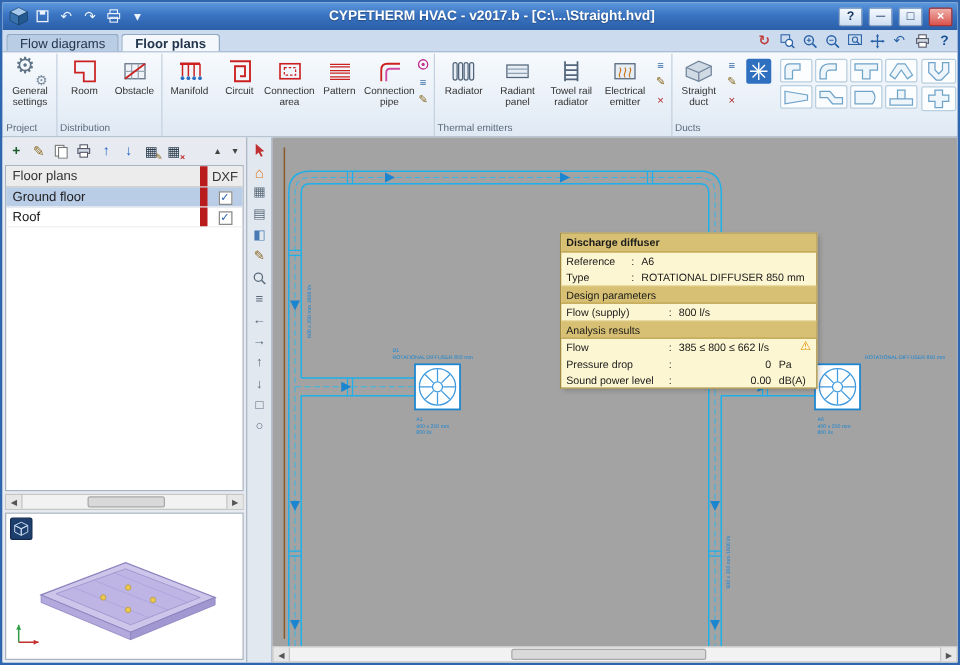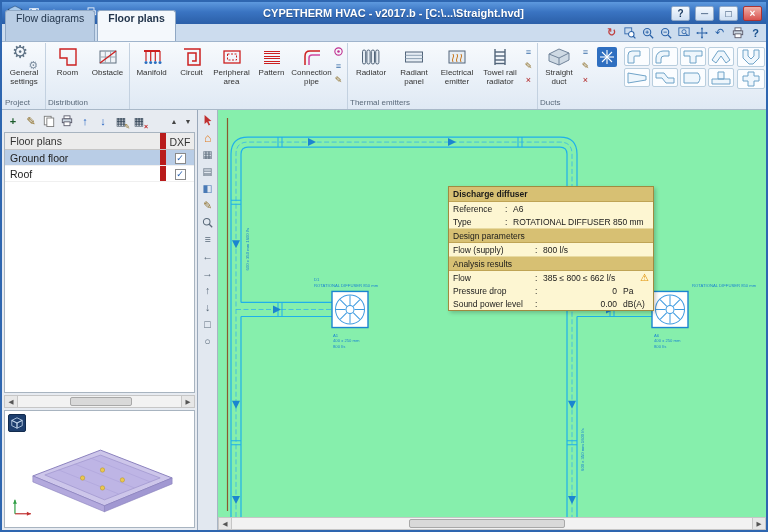--- a/index.html
+++ b/index.html
@@ -10,21 +10,21 @@
   
   .titlebar{height:22px;flex:none;background:linear-gradient(180deg,#5d99de 0%,#3a74c2 45%,#2b5fa8 100%);display:flex;align-items:center;padding:0 4px;gap:3px;color:#eef4fc}
   .appico{width:17px;height:17px;display:flex;align-items:center;justify-content:center}
   .tbtn{width:16px;height:16px;display:flex;align-items:center;justify-content:center;font-size:11px;color:#eef4fc;border-radius:2px;cursor:default}
   .title{flex:1;text-align:center;font-size:11px;font-weight:bold;color:#fff;text-shadow:0 1px 1px rgba(0,0,0,.35);white-space:nowrap;overflow:hidden}
   .wbtn{width:19px;height:15px;display:flex;align-items:center;justify-content:center;font-size:10px;font-weight:bold;color:#17375e;background:linear-gradient(#f4f9ff,#cfdff2);border:1px solid #8fa8c8;border-radius:2px;margin-left:2px}
   .wbtn.close{background:linear-gradient(#f0b0a8,#d9534f);color:#fff;border-color:#a33}
 
   
   .tabrow{height:18px;flex:none;background:#ccdcee;display:flex;align-items:flex-end;padding:0 3px;border-bottom:1px solid #9fb4cc}
-  .tab{font-size:10.5px;padding:1px 10px 17px;margin-right:2px;background:#b9cde4;border:1px solid #90a8c4;border-bottom:none;border-radius:3px 3px 0 0;color:#22354c}
+  .tab{font-size:10.5px;padding:1px 10px 0;margin-right:2px;background:#b9cde4;border:1px solid #90a8c4;border-bottom:none;border-radius:3px 3px 0 0;color:#22354c}
   .tab.active{background:#f4f8fc;font-weight:bold}
   .tr-icons{margin-left:auto;display:flex;align-items:center;gap:3px;padding-bottom:1px}
   .tico{width:15px;height:15px;display:flex;align-items:center;justify-content:center;font-size:11px;border-radius:2px}
 
   
   .ribbon{height:68px;flex:none;background:linear-gradient(#f7fafd,#dfe9f4);border-bottom:1px solid #a8b8c8;display:flex;padding:1px 1px 0;overflow:hidden}
   .rgroup{display:flex;flex-direction:column;border-right:1px solid #c3d1e0;padding:0 2px}
   .rgroup-items{flex:1;display:flex;align-items:flex-start;gap:1px}
   .ritem{width:39px;display:flex;flex-direction:column;align-items:center;text-align:center;font-size:8px;line-height:1.1;color:#333;padding-top:1px;cursor:default}
   .ritem .ric{height:25px;display:flex;align-items:center;justify-content:center}
@@ -67,21 +67,21 @@
   .lp-preview{height:118px;flex:none;background:#fff;border:1px solid #a8b4c0;position:relative;overflow:hidden}
   .p3d{position:absolute;left:3px;top:3px;width:18px;height:18px;background:#1e3f6e;border:1px solid #122b4e;border-radius:2px;display:flex;align-items:center;justify-content:center}
   .iso{position:absolute;inset:0;width:100%;height:100%}
 
   
   .toolstrip{width:20px;flex:none;background:#e2e8f0;border-right:1px solid #a8b4c4;display:flex;flex-direction:column;align-items:center;padding-top:3px;gap:2px}
   .vbtn{width:16px;height:15px;display:flex;align-items:center;justify-content:center;font-size:10.5px;color:#5a6a7a;border-radius:2px;line-height:1}
   .vbtn.orange{color:#e07b20;font-size:12px}
 
   
-  .canvas{flex:1;display:flex;flex-direction:column;min-width:0;background:#86efac}
+  .canvas{flex:1;display:flex;flex-direction:column;min-width:0;background:#a3a3a3}
   .canvas-draw{flex:1;position:relative;min-height:0}
   .canvas-draw > svg.plan{position:absolute;inset:0;width:100%;height:100%}
 
   
   .tooltip{position:absolute;left:230px;top:76px;width:206px;border:1px solid #a08a40;background:#fdf6d2;font-size:8.5px;color:#1a1a1a;box-shadow:2px 2px 4px rgba(0,0,0,.2)}
   .tt-title{background:#d7c073;font-weight:bold;padding:2px 4px;border-bottom:1px solid #bfa455}
   .tt-sec{background:#d7c073;padding:1.5px 4px;border-top:1px solid #e8daa0;border-bottom:1px solid #bfa455}
   .tt-row{display:flex;align-items:center;padding:1.5px 4px;white-space:nowrap}
   .tt-lbl{width:82px;flex:none}
   .tt-row.id .tt-lbl{width:52px}
@@ -252,21 +252,21 @@
           </span>
           <span>Circuit</span>
         </div>
         <div class="ritem">
           <span class="ric">
             <svg width="22" height="22" viewBox="0 0 22 22">
                 <rect x="3" y="5" width="16" height="12" fill="none" stroke="#cc2020" stroke-width="1.3"></rect>
                 <rect x="6.5" y="8" width="9" height="6" fill="none" stroke="#cc2020" stroke-dasharray="2 1.5"></rect>
               </svg>
           </span>
-          <span>Peripheral area</span>
+          <span>Connection area</span>
         </div>
         <div class="ritem">
           <span class="ric">
             <svg width="22" height="22" viewBox="0 0 22 22">
                 <g stroke="#cc2020" stroke-width="1">
                   <line x1="3" y1="5.5" x2="19" y2="5.5"></line>
                   <line x1="3" y1="7.5" x2="19" y2="7.5"></line>
                   <line x1="3" y1="10.5" x2="19" y2="10.5"></line>
                   <line x1="3" y1="12.5" x2="19" y2="12.5"></line>
                   <line x1="3" y1="15.5" x2="19" y2="15.5"></line>
@@ -319,44 +319,44 @@
                 <rect x="2.5" y="6" width="17" height="10" fill="#e6edf4" stroke="#52657a"></rect>
                 <line x1="2.5" y1="9.3" x2="19.5" y2="9.3" stroke="#8fa2b4"></line>
                 <line x1="2.5" y1="12.6" x2="19.5" y2="12.6" stroke="#8fa2b4"></line>
               </svg>
           </span>
           <span>Radiant panel</span>
         </div>
         <div class="ritem" style="width:42px">
           <span class="ric">
             <svg width="22" height="22" viewBox="0 0 22 22">
-                <rect x="3" y="5" width="16" height="12" fill="#e6edf4" stroke="#52657a"></rect>
-                <g stroke="#c87820" fill="none">
-                  <path d="M7 8 q1.2 2 0 4 q-1.2 2 0 4"></path>
-                  <path d="M11 8 q1.2 2 0 4 q-1.2 2 0 4"></path>
-                  <path d="M15 8 q1.2 2 0 4 q-1.2 2 0 4"></path>
-                </g>
-              </svg>
-          </span>
-          <span>Electrical emitter</span>
-        </div>
-        <div class="ritem" style="width:42px">
-          <span class="ric">
-            <svg width="22" height="22" viewBox="0 0 22 22">
                 <g stroke="#52657a" stroke-width="1.4" fill="none">
                   <line x1="6" y1="3" x2="6" y2="19"></line>
                   <line x1="16" y1="3" x2="16" y2="19"></line>
                   <line x1="6" y1="6" x2="16" y2="6"></line>
                   <line x1="6" y1="10" x2="16" y2="10"></line>
                   <line x1="6" y1="14" x2="16" y2="14"></line>
                   <line x1="6" y1="17.5" x2="16" y2="17.5"></line>
                 </g>
               </svg>
           </span>
           <span>Towel rail radiator</span>
+        </div>
+        <div class="ritem" style="width:42px">
+          <span class="ric">
+            <svg width="22" height="22" viewBox="0 0 22 22">
+                <rect x="3" y="5" width="16" height="12" fill="#e6edf4" stroke="#52657a"></rect>
+                <g stroke="#c87820" fill="none">
+                  <path d="M7 8 q1.2 2 0 4 q-1.2 2 0 4"></path>
+                  <path d="M11 8 q1.2 2 0 4 q-1.2 2 0 4"></path>
+                  <path d="M15 8 q1.2 2 0 4 q-1.2 2 0 4"></path>
+                </g>
+              </svg>
+          </span>
+          <span>Electrical emitter</span>
         </div>
         <div class="minicol">
           <span class="mini">≡</span>
           <span class="mini" style="color:#8a6a20">✎</span>
           <span class="mini" style="color:#b02020">×</span>
         </div>
       </div>
       <div class="rgroup-name">Thermal emitters</div>
     </div>
 

